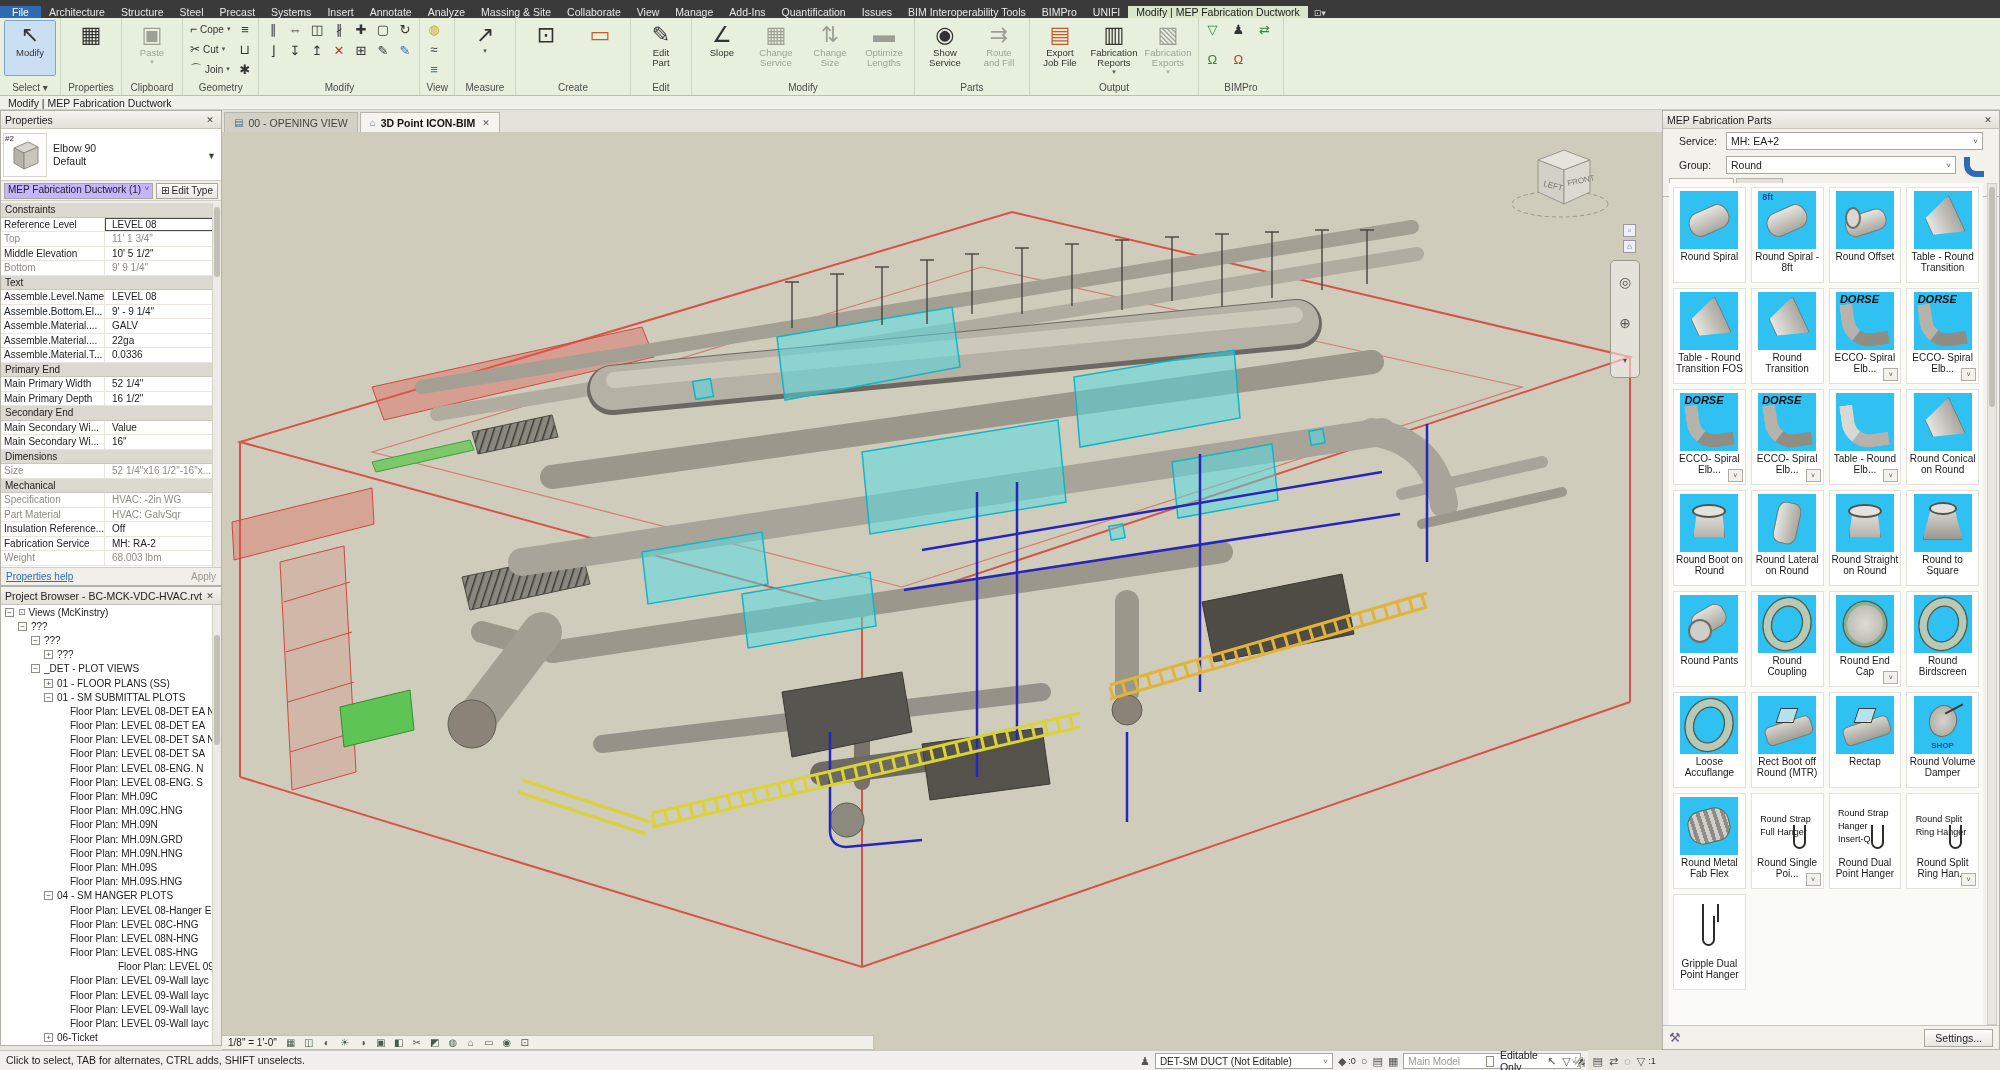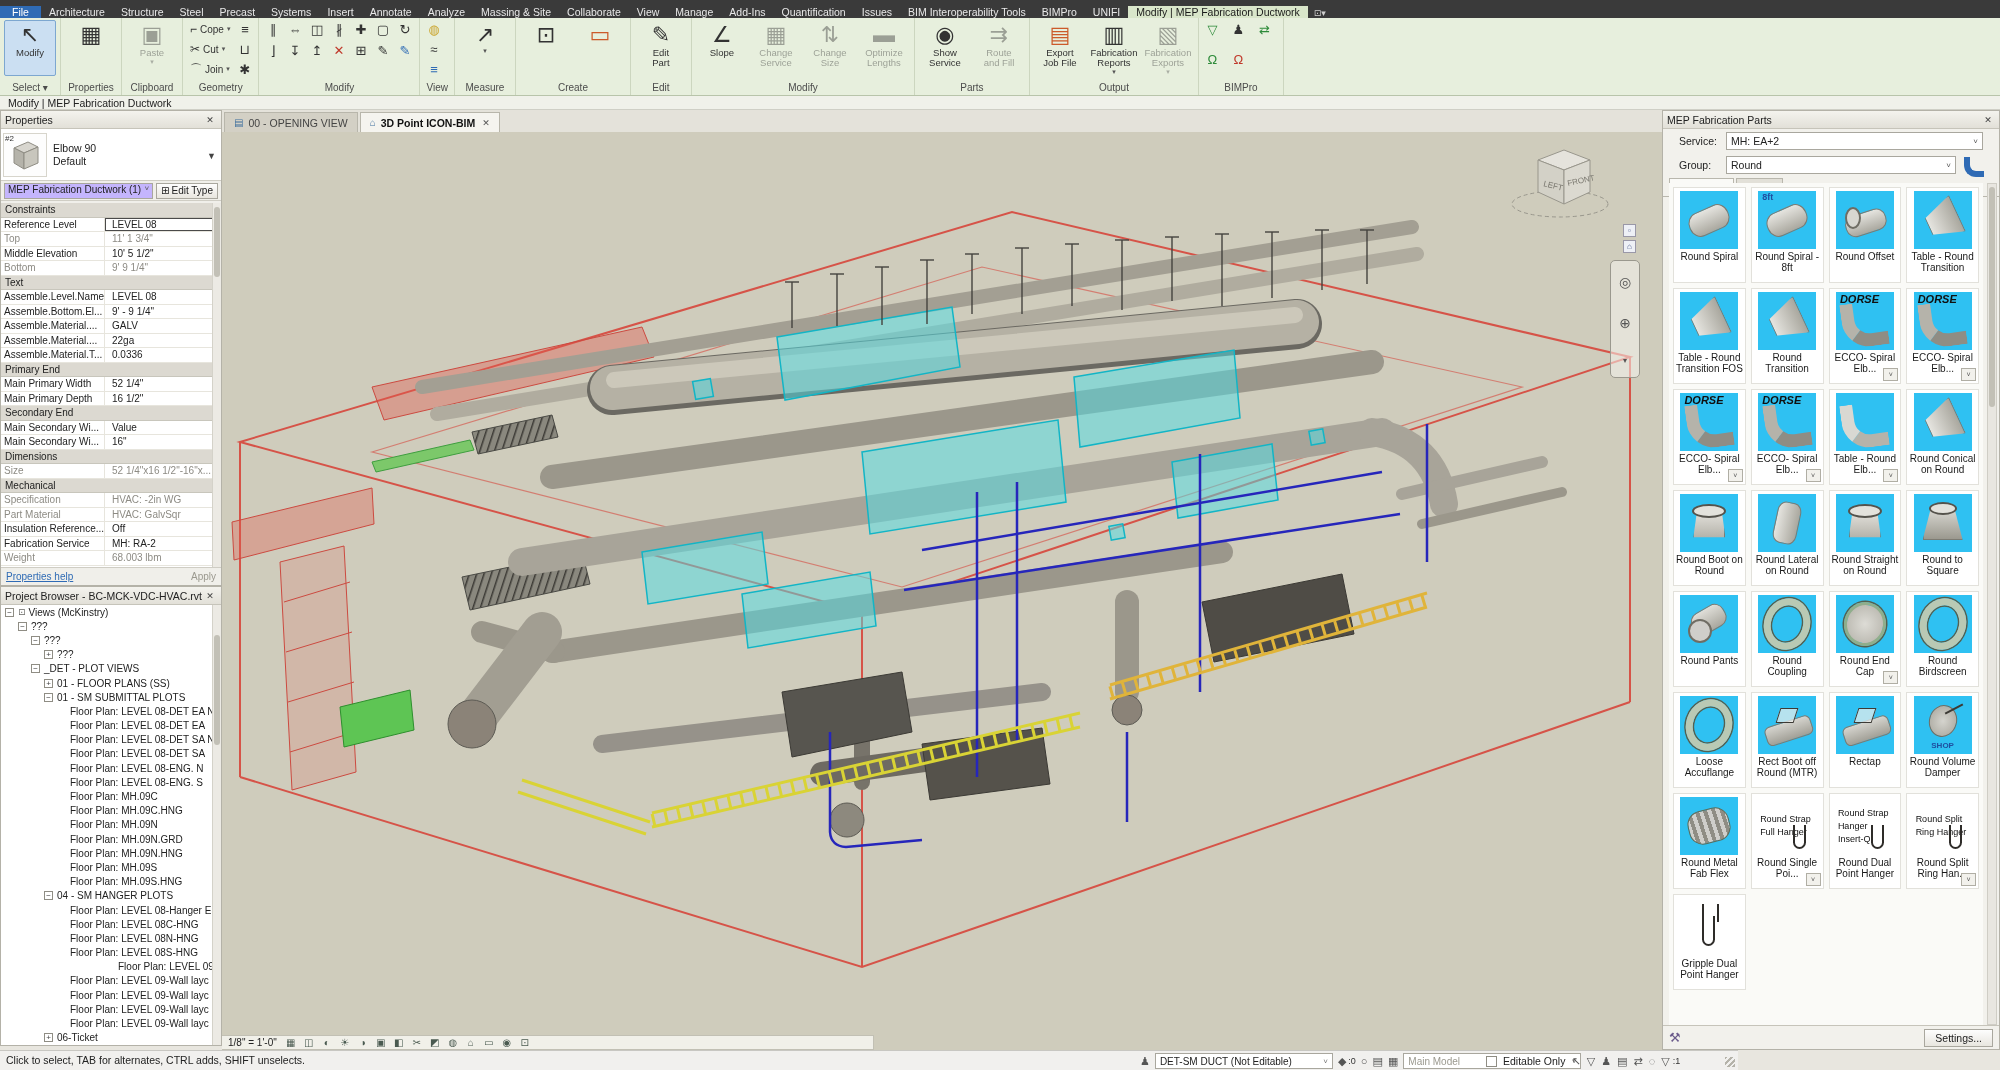--- a/index.html
+++ b/index.html
@@ -190,21 +190,21 @@
   .fscroll { position:absolute; right:2px; top:72px; bottom:24px; width:10px; background:#e8e6e0;
     border:1px solid #cfcdc5; }
   .fscroll .pthumb { position:absolute; left:1px; right:1px; top:3px; height:220px; background:#c2c0b6; border-radius:3px; }
   .ffoot { position:absolute; left:0; right:0; bottom:0; height:24px; background:#f2f1ec; border-top:1px solid #c6c4ba;
     display:flex; align-items:center; padding:0 6px; }
   .ffoot .ficn { font-size:13px; color:#6a5a8a; }
   .setbtn { margin-left:auto; height:18px; border:1px solid #a9a79e; background:linear-gradient(#fdfdfd,#e8e6df);
     padding:0 10px; font-size:10.5px; display:flex; align-items:center; }
 
   
-  #statusbar { position:absolute; left:0; top:1050px; width:1738px; height:20px; background:#f1f0ee;
+  #statusbar { position:absolute; left:0; top:1050px; width:1588px; height:20px; background:#f1f0ee;
     border-top:1px solid #c8c7c2; font-size:10.5px; }
   .smsg { position:absolute; left:6px; top:3px; color:#222; }
   .scluster1 { position:absolute; left:1140px; top:1px; display:flex; align-items:center; gap:5px; height:18px; }
   .scluster2 { position:absolute; left:1486px; top:1px; display:flex; align-items:center; gap:6px; height:18px; }
   .sicon { font-size:11px; color:#555; }
   .ssel { width:178px; height:16px; background:#fff; border:1px solid #a9a79e; display:flex; align-items:center;
     padding:0 4px; font-size:10px; }
   .ssel.dis { color:#9b998f; }
   .ssel .sc { margin-left:auto; font-size:8px; color:#777; }
   .scount { font-size:9px; color:#333; margin-left:-3px; }

